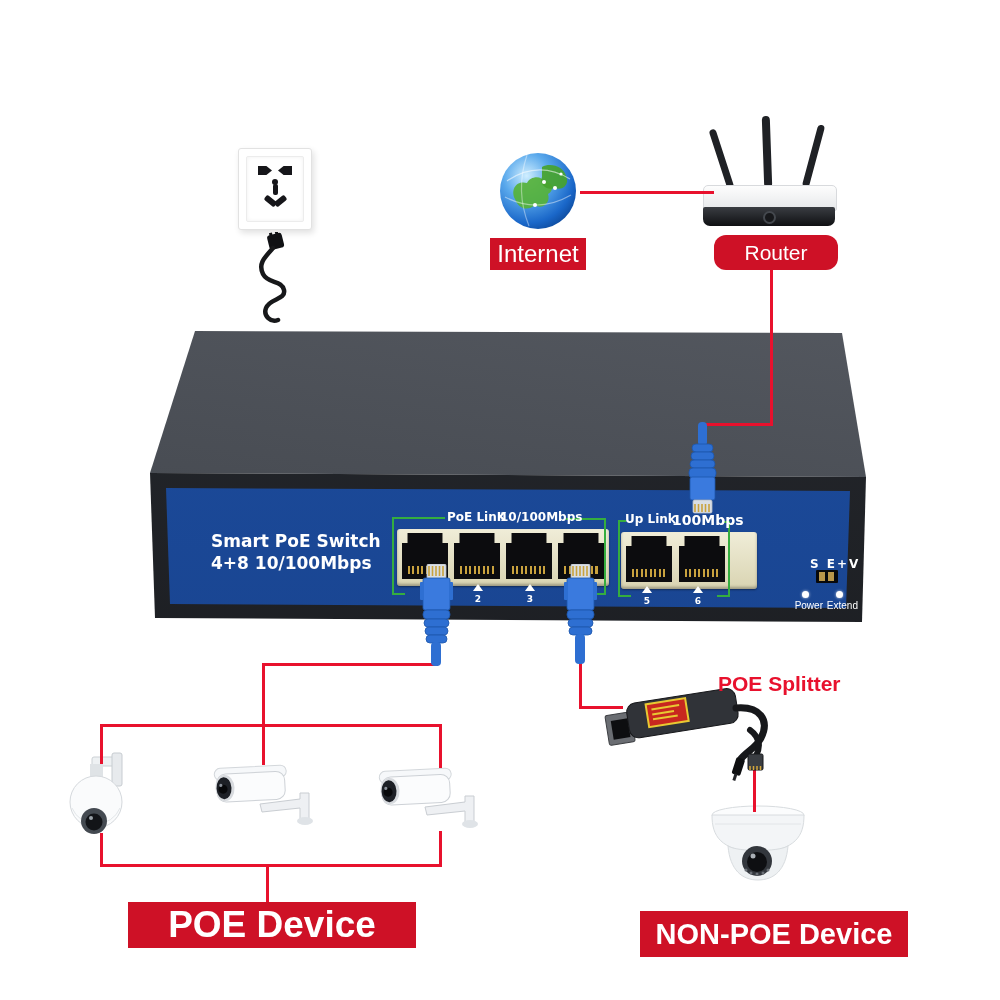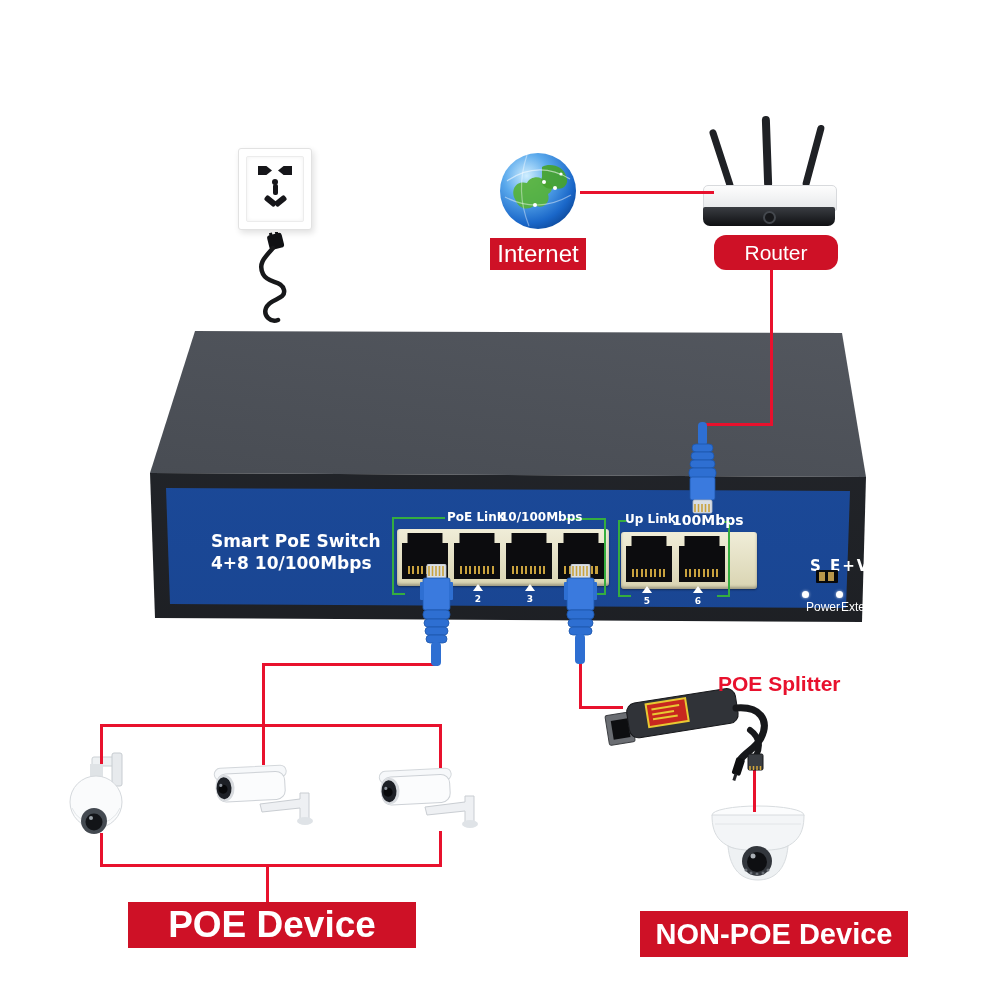--- a/index.html
+++ b/index.html
@@ -33,22 +33,22 @@
   .gl{position:absolute;background:#35ad3f;z-index:3;}
   
   .plabel{position:absolute;color:#fff;font-weight:bold;font-family:"DejaVu Sans",sans-serif;
           font-size:12px;white-space:nowrap;z-index:3;}
   .tri{position:absolute;width:0;height:0;border-left:5px solid transparent;
        border-right:5px solid transparent;border-bottom:7px solid #fff;z-index:3;}
   .pnum{position:absolute;color:#fff;font-weight:bold;font-size:9px;width:20px;text-align:center;
         font-family:"DejaVu Sans",sans-serif;z-index:3;}
   .led{position:absolute;width:7px;height:7px;border-radius:50%;background:#fff;
        box-shadow:0 0 3px rgba(255,255,255,.8);z-index:3;}
-  .ledlabel{position:absolute;color:#fff;font-size:12px;width:36px;text-align:left;z-index:3;margin-left:19px;}
-  #dip-label{position:absolute;left:810px;top:557px;color:#fff;font-weight:bold;font-size:15px;
+  .ledlabel{position:absolute;color:#fff;font-size:10px;width:36px;text-align:right;z-index:3;}
+  #dip-label{position:absolute;left:810px;top:557px;color:#fff;font-weight:bold;font-size:12px;
        letter-spacing:2px;z-index:3;font-family:"DejaVu Sans",sans-serif;}
   #dip{position:absolute;left:816px;top:570px;width:22px;height:13px;background:#08090b;
        z-index:3;border-radius:1px;}
   #dip span{position:absolute;top:2px;width:6px;height:9px;background:#b9974a;}
   
   .device{position:absolute;z-index:5;}
   
   #socket{position:absolute;left:238px;top:148px;width:72px;height:80px;background:#fff;
       border:1px solid #e2e2e2;border-radius:3px;box-shadow:2px 3px 6px rgba(0,0,0,.12);z-index:5;}
   #socket .plate{position:absolute;inset:7px;border:1px solid #ececec;border-radius:2px;

